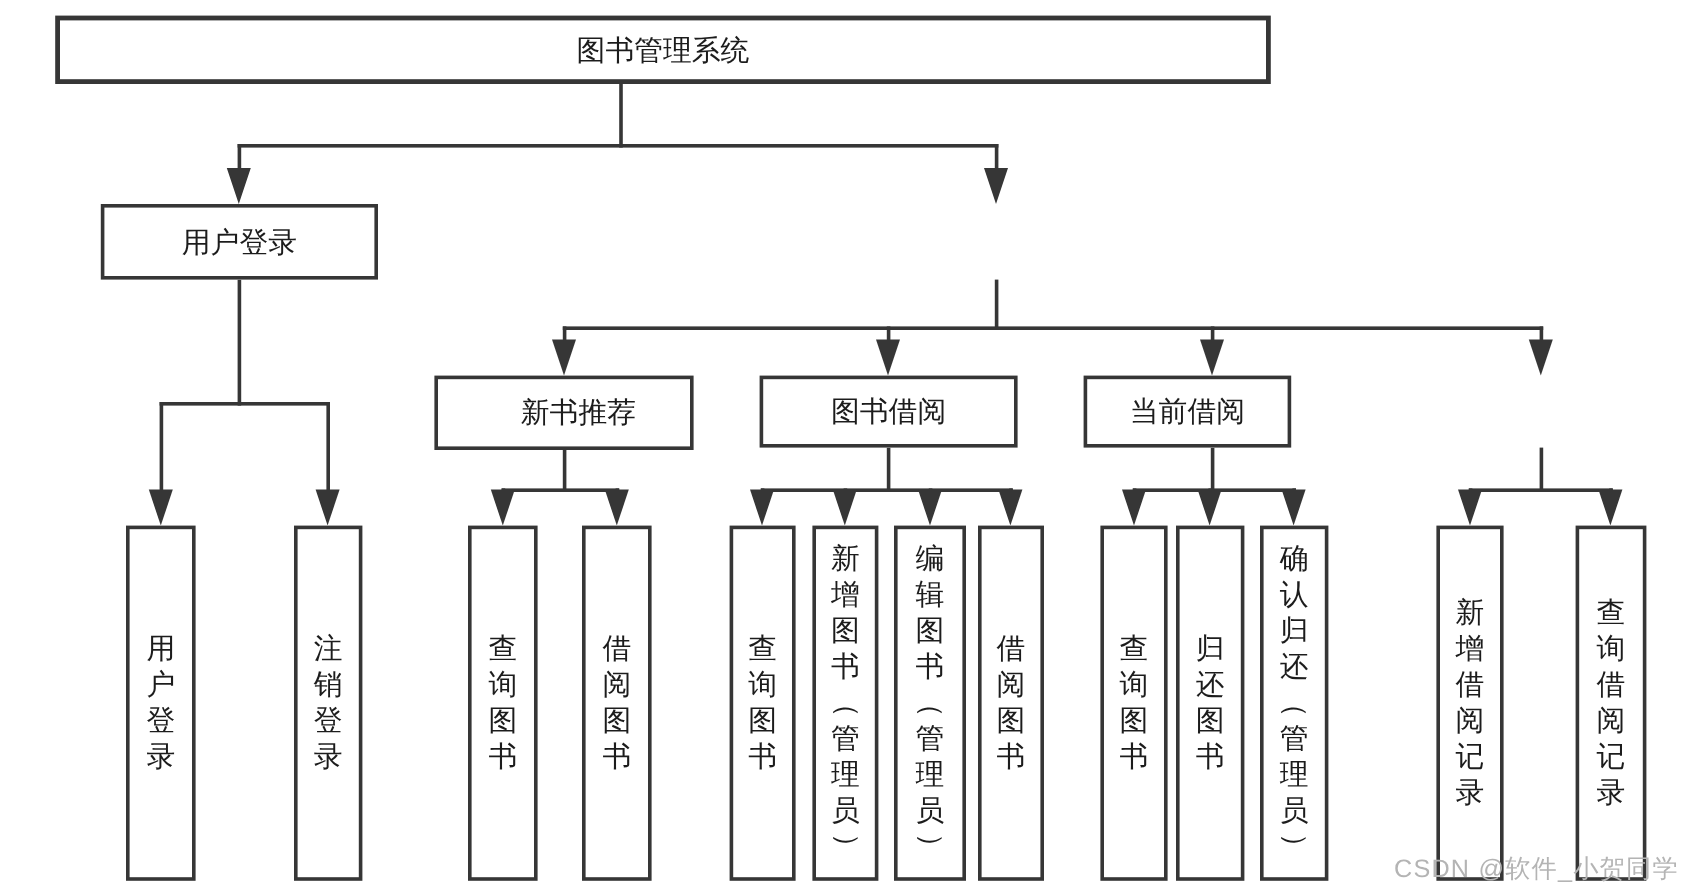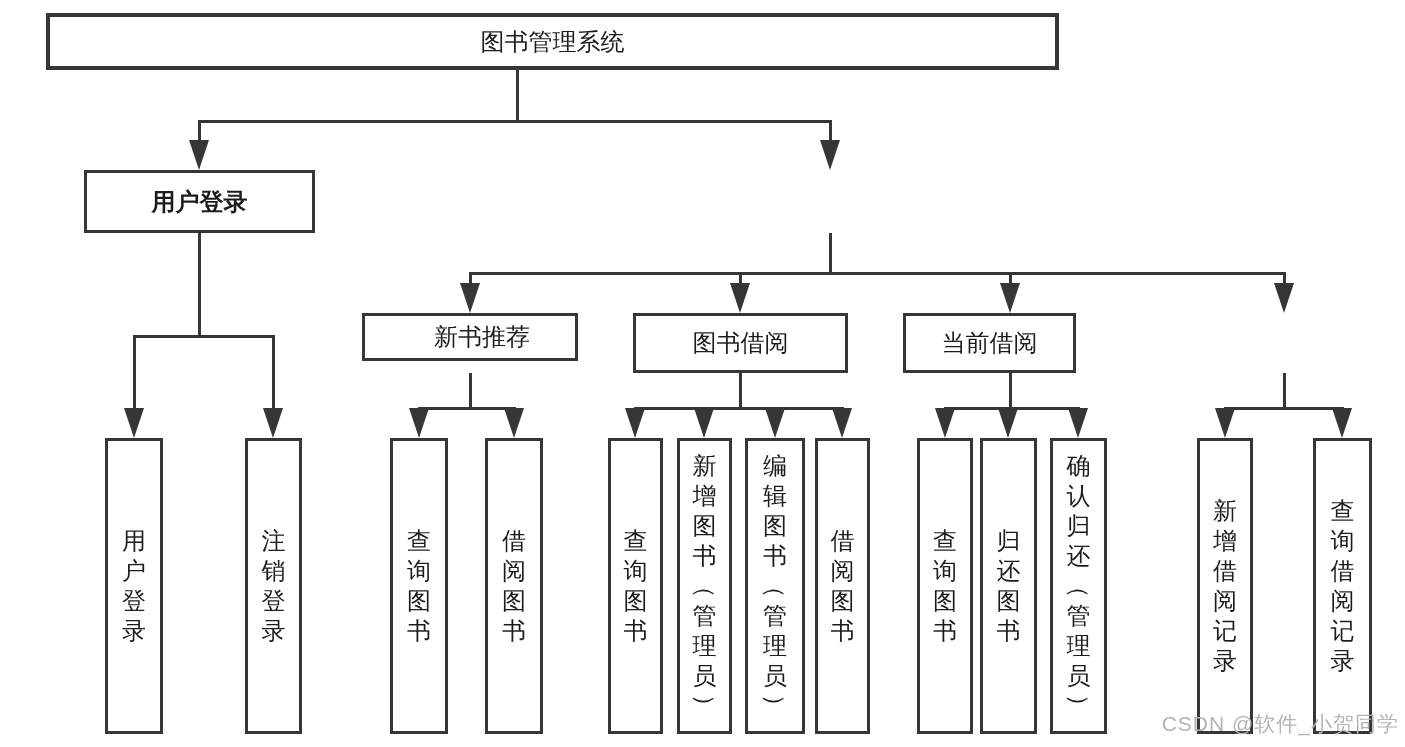--- a/index.html
+++ b/index.html
@@ -114,24 +114,24 @@
     <div class="arrowhead" style="left: 1068px; top: 408px; border-left: 10px solid transparent; border-right: 10px solid transparent; border-top: 30px solid rgb(54, 54, 54);"></div>
     <div class="cline" style="left: 1282.5px; top: 373px; width: 3px; height: 37px;"></div>
     <div class="cline" style="left: 1223.5px; top: 407px; width: 120px; height: 3px;"></div>
     <div class="cline" style="left: 1223.5px; top: 407px; width: 3px; height: 5px;"></div>
     <div class="arrowhead" style="left: 1215px; top: 408px; border-left: 10px solid transparent; border-right: 10px solid transparent; border-top: 30px solid rgb(54, 54, 54);"></div>
     <div class="cline" style="left: 1340.5px; top: 407px; width: 3px; height: 5px;"></div>
     <div class="arrowhead" style="left: 1332px; top: 408px; border-left: 10px solid transparent; border-right: 10px solid transparent; border-top: 30px solid rgb(54, 54, 54);"></div>
     <div class="node hnode root" style="left: 12px; top: 13px; width: 1013px; height: 57px;">
       <span class="hlabel">图书管理系统</span>
     </div>
-    <div class="node hnode" style="left: 84px; top: 170px; width: 231px; height: 63px; font-weight: bold;">
+    <div class="node hnode" style="left: 84px; top: 170px; width: 231px; height: 63px;">
       <span class="hlabel">用户登录</span>
     </div>
-    <div class="node hnode" style="left: 362px; top: 313px; width: 216px; height: 48px; padding-left: 24px;">
+    <div class="node hnode" style="left: 362px; top: 313px; width: 216px; height: 62px; padding-left: 24px;">
       <span class="hlabel">新书推荐</span>
     </div>
     <div class="node hnode" style="left: 633px; top: 313px; width: 215px; height: 60px; justify-content: center;">
       <span class="hlabel">图书借阅</span>
     </div>
     <div class="node hnode" style="left: 903px; top: 313px; width: 173px; height: 60px;">
       <span class="hlabel">当前借阅</span>
     </div>
     <div class="node vnode" style="left: 105px; top: 438px; width: 58px; height: 296px;">
       <span class="vchar">用</span>

